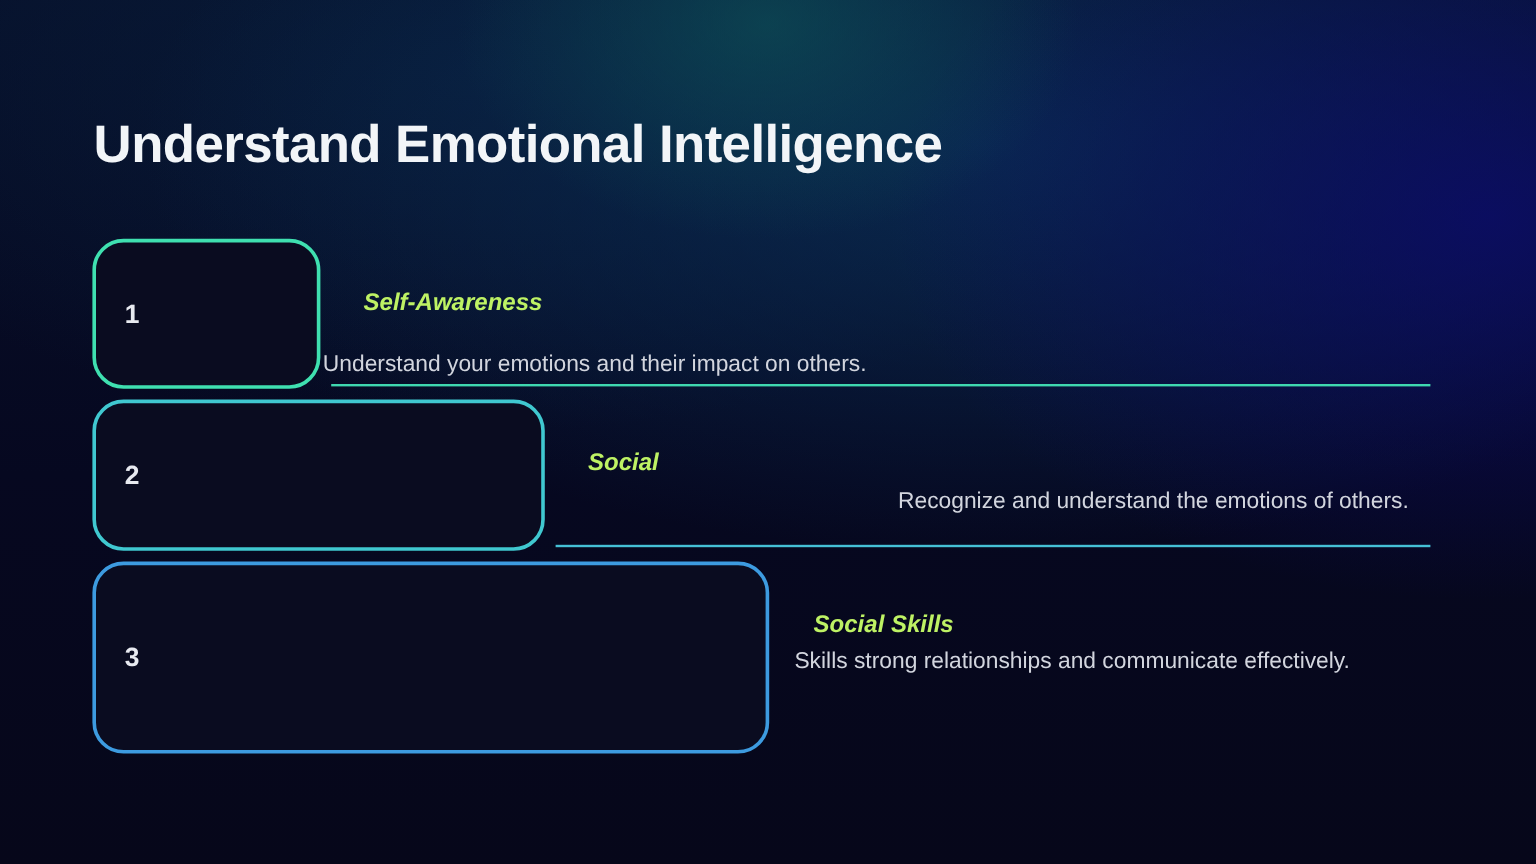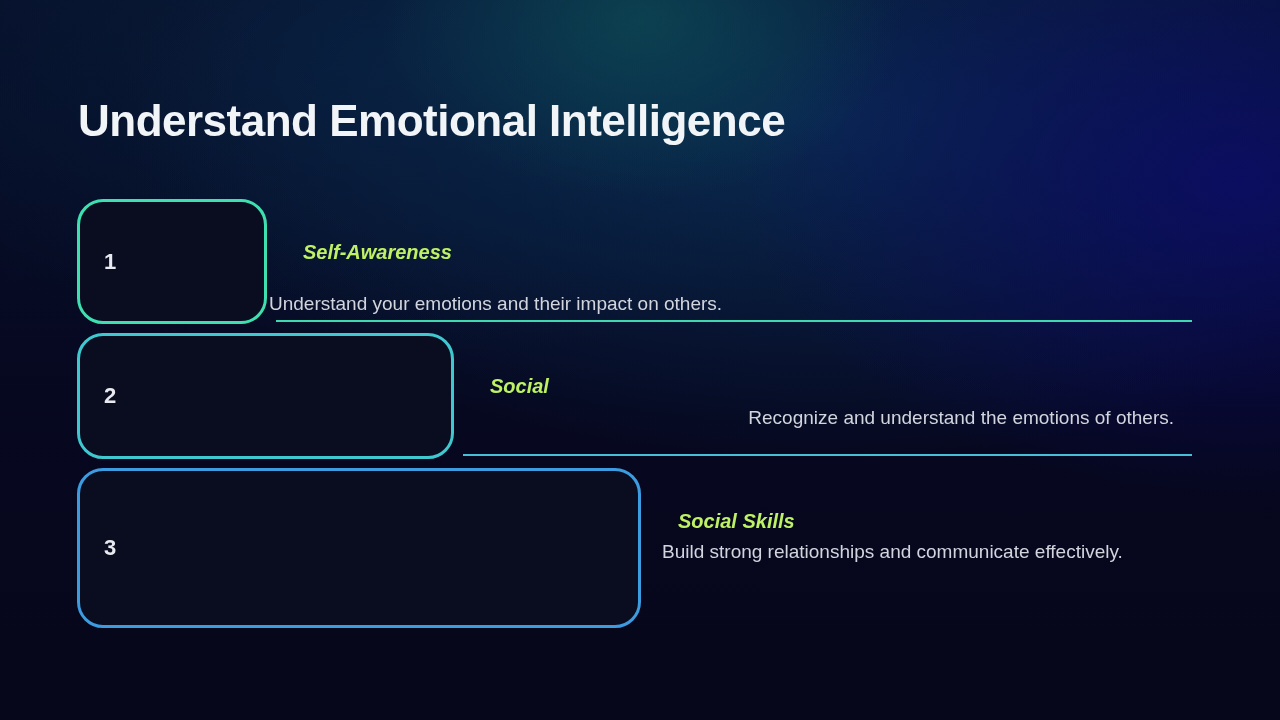--- a/index.html
+++ b/index.html
@@ -98,14 +98,14 @@
   <h2 class="step-heading" style="left:474px;top:359px;">Social</h2>
   <p class="step-desc" style="left:474px;top:400px;width:700px;text-align:right;">Recognize and understand the emotions of others.</p>
   <div class="step-divider" style="left:463px;top:454px;width:729px;background:#45c0d6;"></div>
 </div>
 
 <div class="step" style="left:0;top:0;">
   <div class="step-box" style="left:77px;top:468px;width:564px;height:160px;border-color:#3d9be0;">
     <span class="step-number">3</span>
   </div>
   <h2 class="step-heading" style="left:662px;top:494px;">Social Skills</h2>
-  <p class="step-desc" style="left:662px;top:534px;width:470px;">Build strong relationships and communicate effectively.</p>
+  <p class="step-desc" style="left:662px;top:534px;width:470px;">Skills strong relationships and communicate effectively.</p>
 </div>
 
 </body></html>

